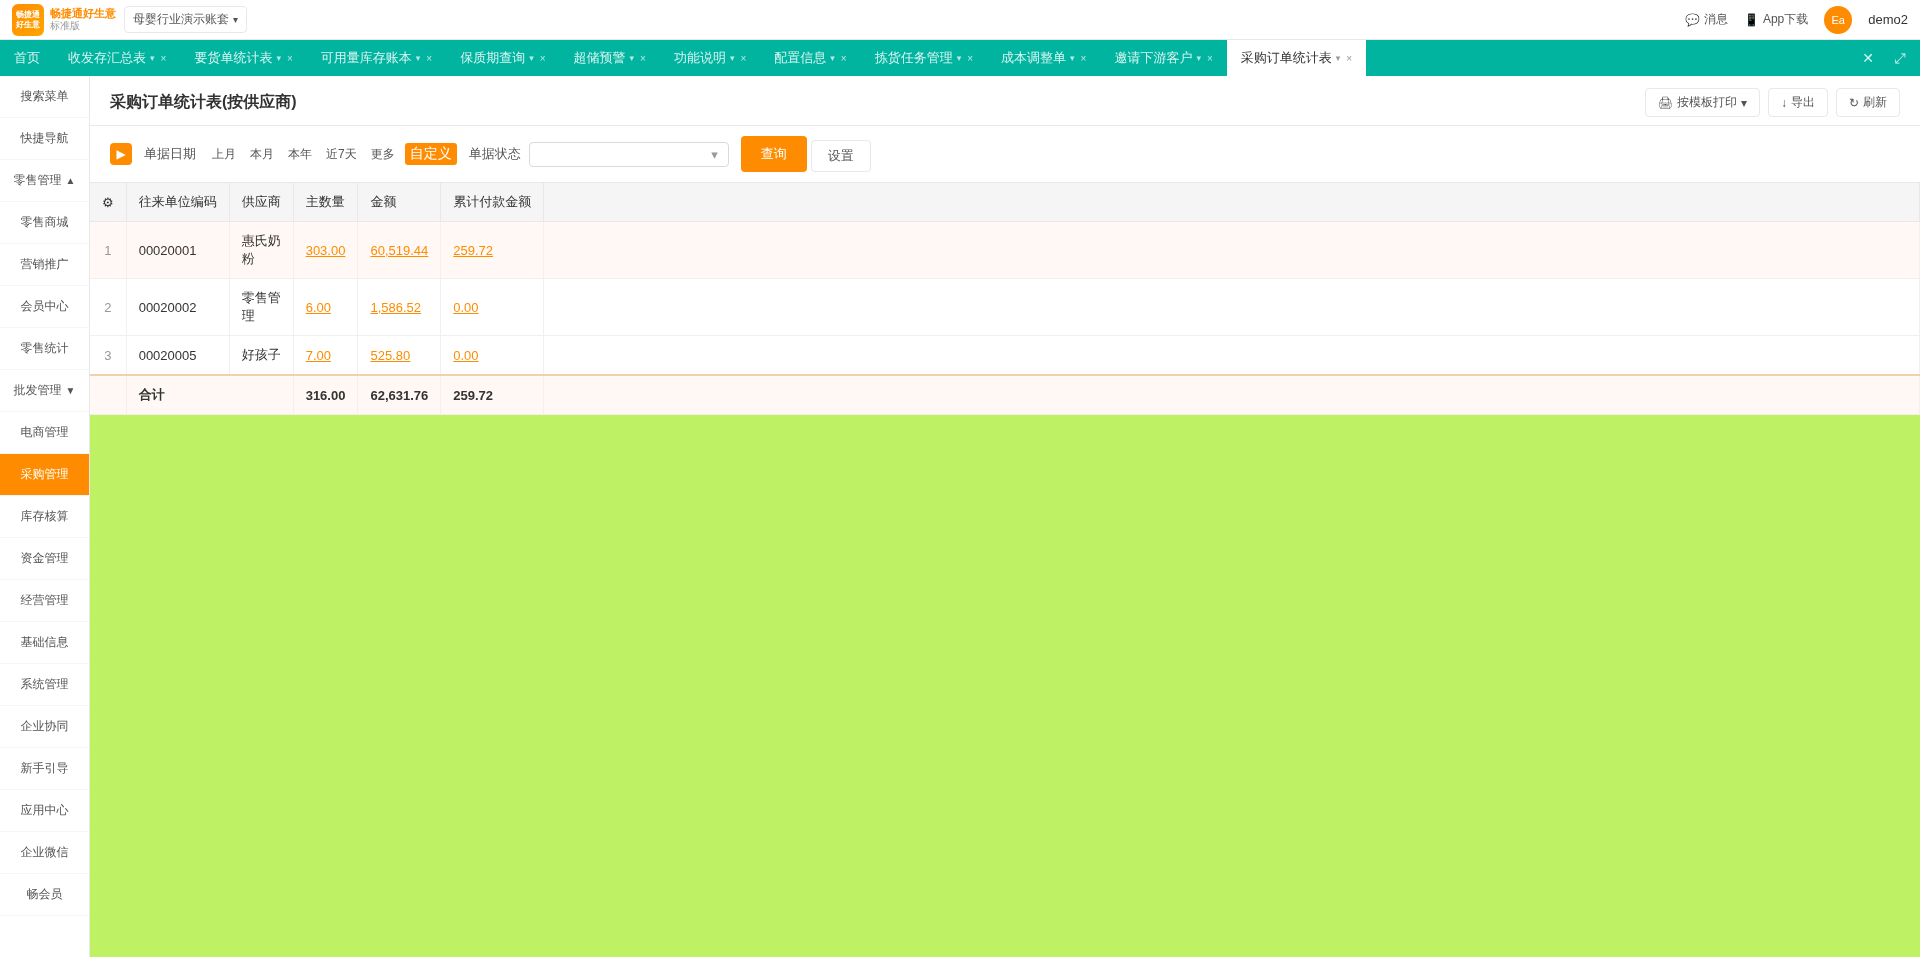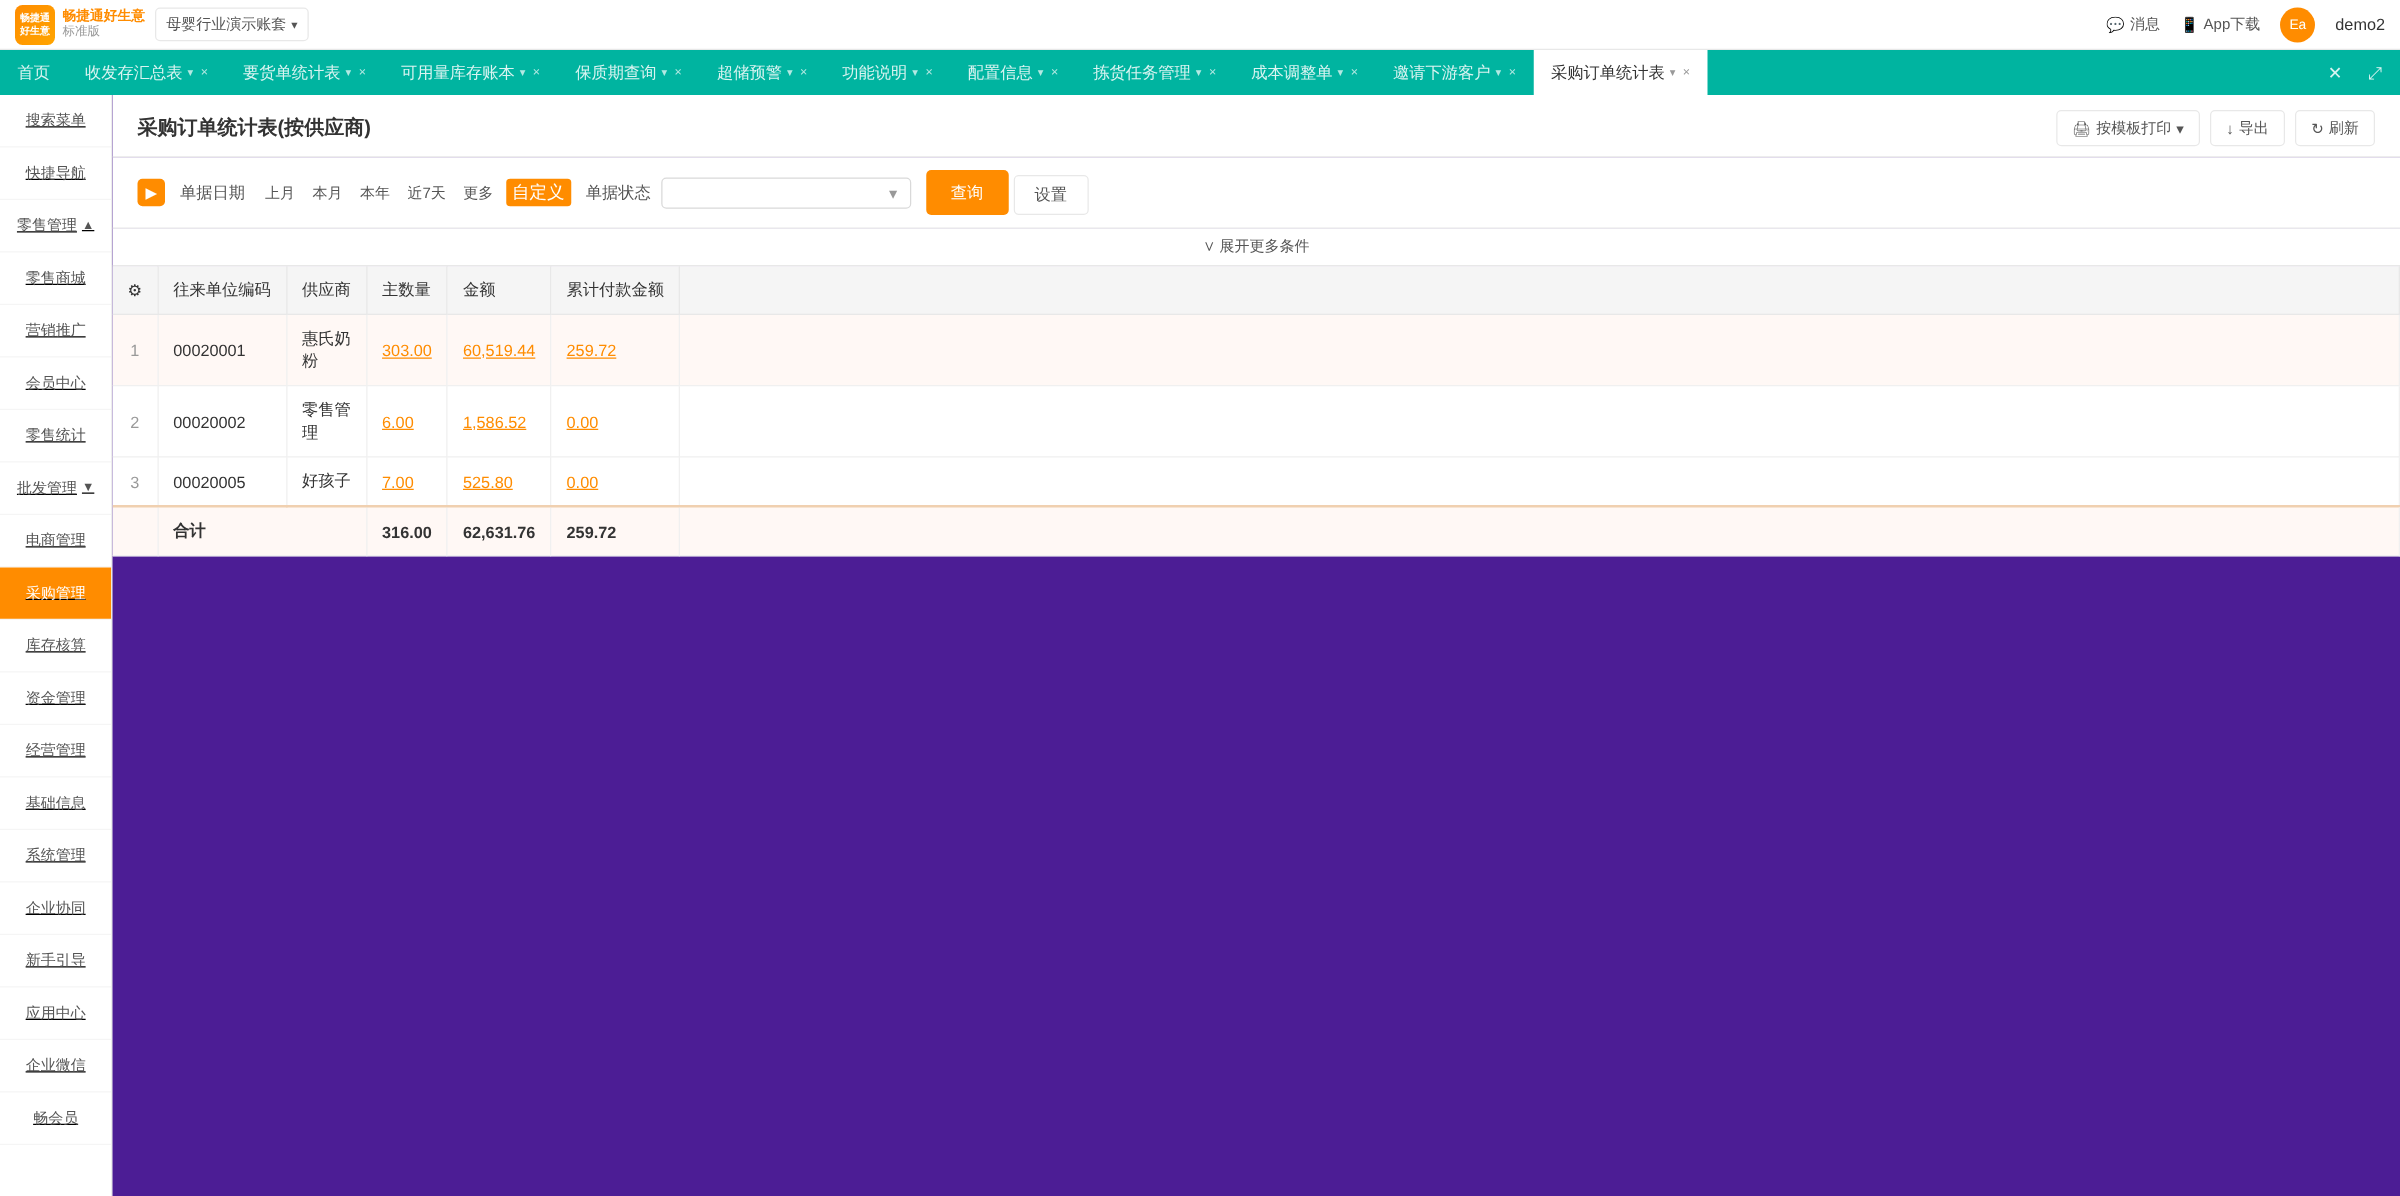--- a/index.html
+++ b/index.html
@@ -24,28 +24,28 @@
     .nav-tab.active .close-btn { color: #999; }
     .nav-tab .drop-arrow { font-size: 9px; color: rgba(255,255,255,0.7); }
     .nav-tab.active .drop-arrow { color: #999; }
     .nav-tabs-end { margin-left: auto; display: flex; align-items: center; gap: 8px; padding-right: 8px; }
     .nav-end-btn { color: rgba(255,255,255,0.85); font-size: 14px; cursor: pointer; width: 24px; height: 24px; display: flex; align-items: center; justify-content: center; }
 
     
     .main-layout { display: flex; height: calc(957px - 76px); }
 
     
-    .sidebar { width: 90px; background: #fff; border-right: 1px solid #e8e8e8; display: flex; flex-direction: column; overflow-y: auto; text-decoration: underline; }
+    .sidebar { width: 90px; background: #fff; border-right: 1px solid #e8e8e8; display: flex; flex-direction: column; overflow-y: auto; }
     .sidebar-item { padding: 12px 4px; text-align: center; cursor: pointer; color: #555; font-size: 12px; border-bottom: 1px solid #f5f5f5; }
     .sidebar-item.active { color: #fff; background: #ff8c00; }
     .sidebar-item.with-arrow { display: flex; align-items: center; justify-content: center; gap: 4px; }
     .sidebar-arrow { font-size: 10px; }
 
     
-    .content-area { flex: 1; overflow-y: auto; background: #4c1d95; padding: 0; }
+    .content-area { flex: 1; overflow-y: auto; background: #bef264; padding: 0; }
 
     
     .page-header { background: #fff; padding: 12px 20px 8px; display: flex; align-items: center; justify-content: space-between; border-bottom: 1px solid #e8e8e8; }
     .page-title { font-size: 16px; font-weight: bold; color: #333; }
     .page-actions { display: flex; align-items: center; gap: 8px; }
     .btn-print { display: flex; align-items: center; gap: 4px; padding: 5px 12px; border: 1px solid #e8e8e8; border-radius: 4px; background: #fff; color: #555; cursor: pointer; font-size: 12px; }
     .btn-export { display: flex; align-items: center; gap: 4px; padding: 5px 12px; border: 1px solid #e8e8e8; border-radius: 4px; background: #fff; color: #555; cursor: pointer; font-size: 12px; }
     .btn-refresh { display: flex; align-items: center; gap: 4px; padding: 5px 12px; border: 1px solid #e8e8e8; border-radius: 4px; background: #fff; color: #555; cursor: pointer; font-size: 12px; }
 
     
@@ -300,26 +300,20 @@
             <span style="color:#999;">▾</span>
           </div>
         </div>
         <div class="right-btns">
           <button class="btn-query">查询</button>
           <button class="btn-settings">设置</button>
         </div>
       </div>
     </div>
 
-    <div class="filter-expand" style="background:#fff;border-bottom:1px solid #e8e8e8;">
-      <span class="expand-btn">
-        <span>∨</span>
-        <span>展开更多条件</span>
-      </span>
-    </div>
 
     <div class="table-area">
       <table class="data-table">
         <thead>
           <tr>
             <th class="col-num gear-icon-th">⚙</th>
             <th>往来单位编码</th>
             <th>供应商</th>
             <th>主数量</th>
             <th>金额</th>

